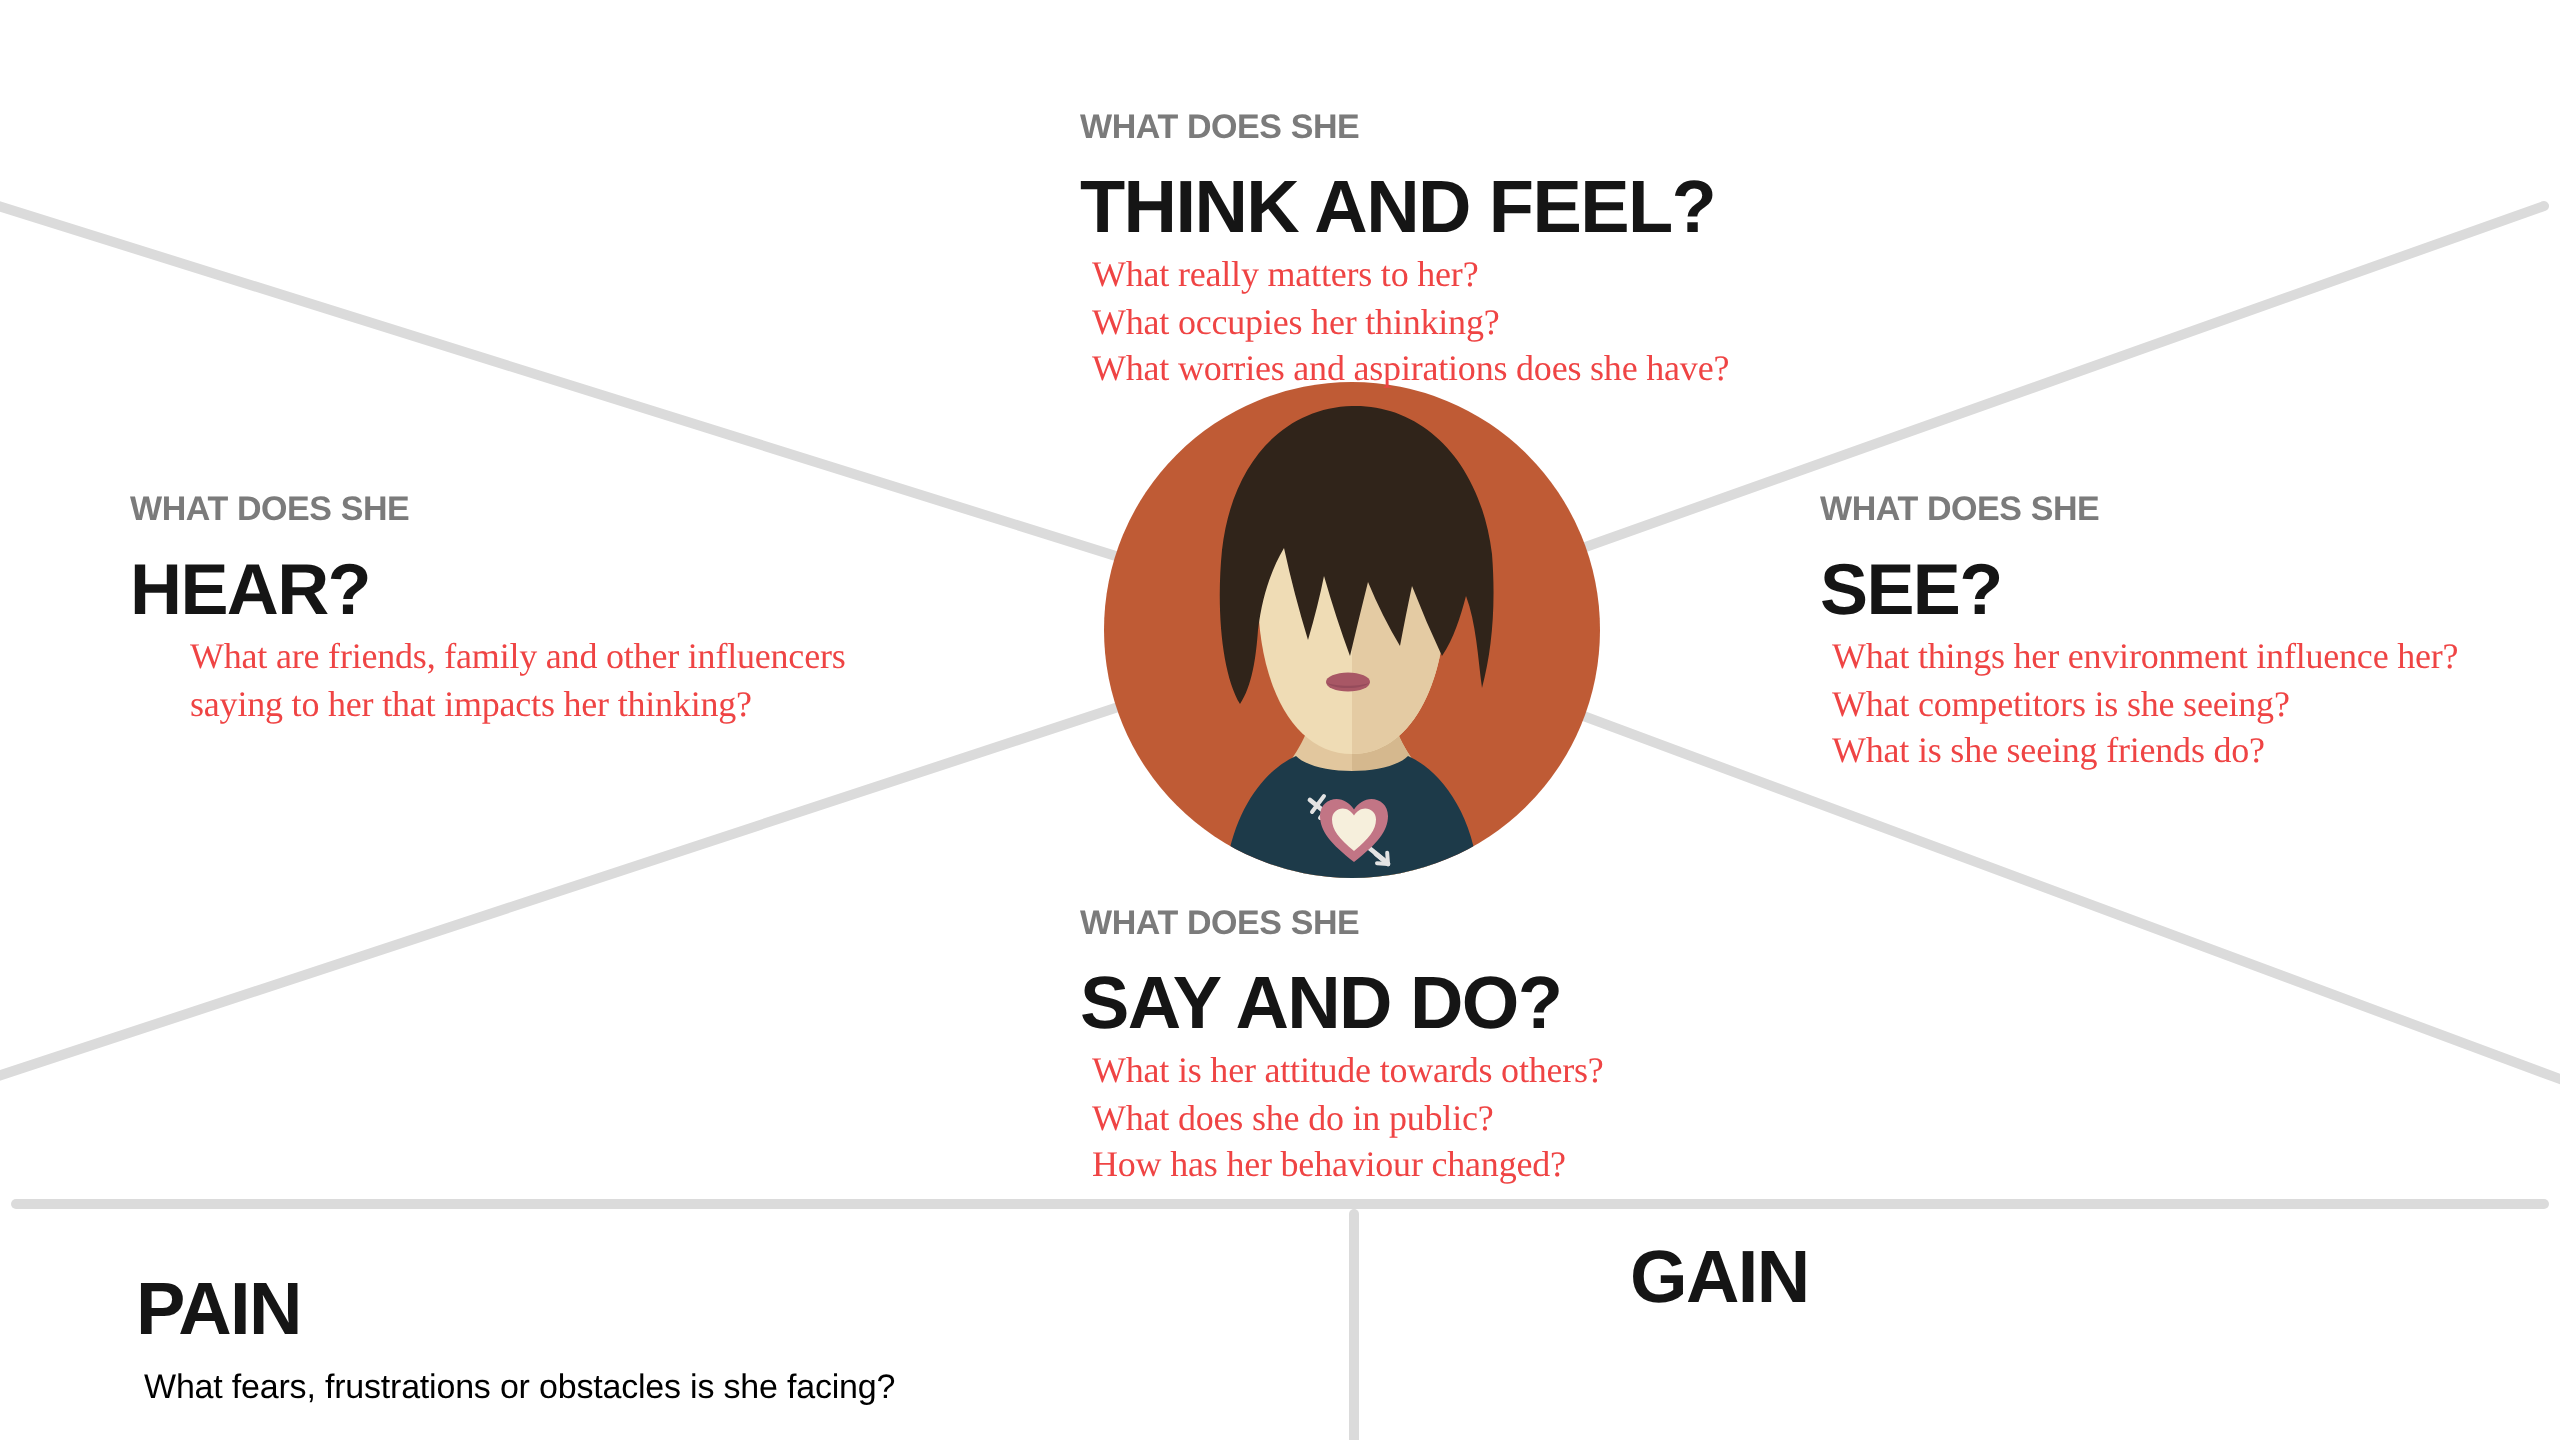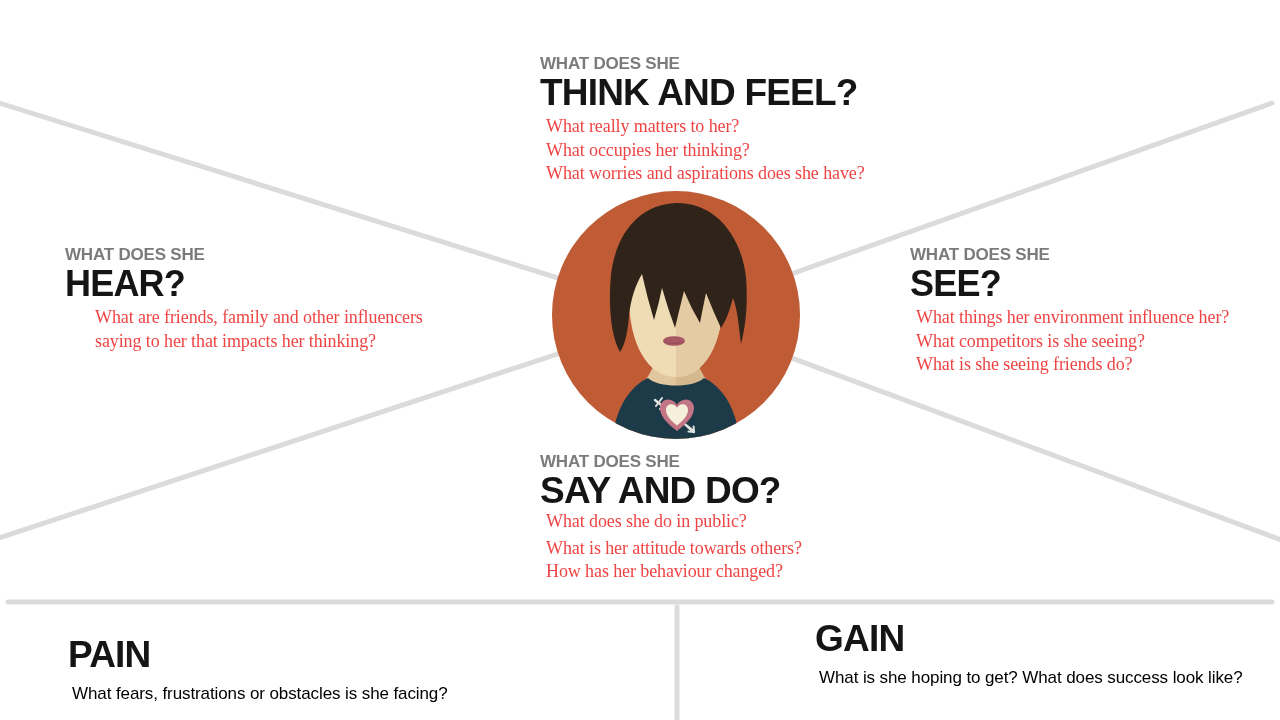--- a/index.html
+++ b/index.html
@@ -11,21 +11,21 @@
     font-family:"Liberation Sans", sans-serif;
   }
   .scene{position:absolute;left:0;top:0;width:1280px;height:720px;}
   .section{position:absolute;}
   .sec-label{
     font-size:17px;font-weight:700;line-height:20px;
     color:#7b7b7b;letter-spacing:-0.2px;
   }
   .sec-title{
     font-size:36px;font-weight:700;line-height:38px;
-    color:#151515;letter-spacing:-0.8px;
+    color:#151515;letter-spacing:-0.8px;margin-top:11px;
   }
   .sec-title.big{font-size:37px;}
   .q{
     font-size:18px;line-height:23.5px;color:#ef4444;
     padding-left:6px;letter-spacing:-0.1px;font-family:Liberation Serif, serif;
   }
   .q-wrap{max-width:362px;margin-left:24px;}
   .q-first{margin-top:3px;}
   .pg-title{
     font-size:37px;font-weight:700;line-height:38px;
@@ -120,28 +120,27 @@
     <div class="sec-label">WHAT DOES SHE</div>
     <div class="sec-title">SEE?</div>
     <div class="q q-first">What things her environment influence her?</div>
     <div class="q">What competitors is she seeing?</div>
     <div class="q">What is she seeing friends do?</div>
   </div>
 
   <div class="section" style="left:540px;top:452px;">
     <div class="sec-label">WHAT DOES SHE</div>
     <div class="sec-title big">SAY AND DO?</div>
+    <div class="q q-first">What is her attitude towards others?</div>
     <div class="q">What does she do in public?</div>
-    <div class="q q-first">What is her attitude towards others?</div>
     <div class="q">How has her behaviour changed?</div>
   </div>
 
   <div class="section" style="left:68px;top:636px;">
     <div class="pg-title">PAIN</div>
     <div class="pg-q">What fears, frustrations or obstacles is she facing?</div>
   </div>
 
   <div class="section" style="left:815px;top:620px;">
     <div class="pg-title">GAIN</div>
-    <div class="pg-q">What is she hoping to get? What does success look like?</div>
   </div>
 
 </div>
 
 </body></html>

